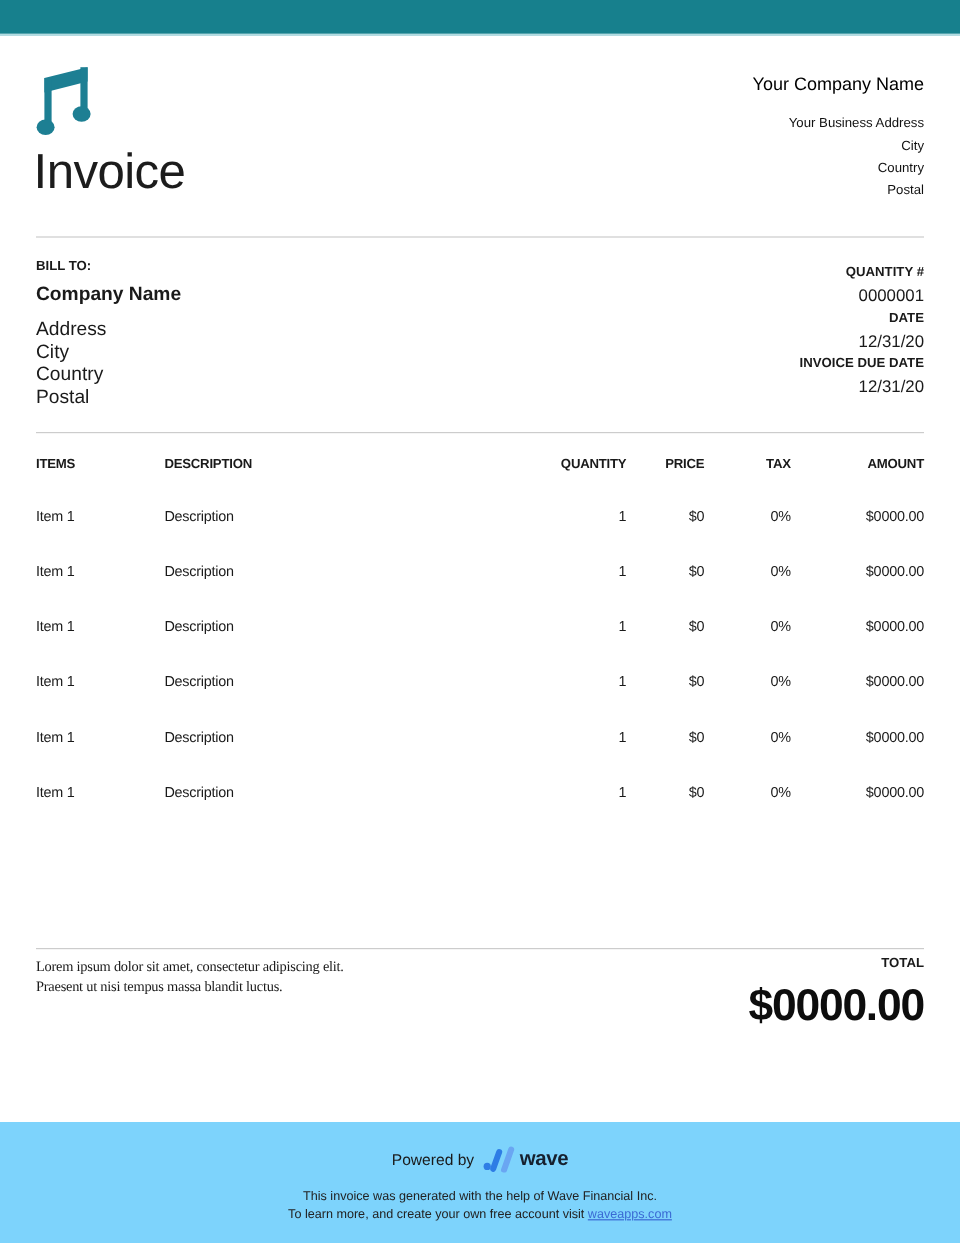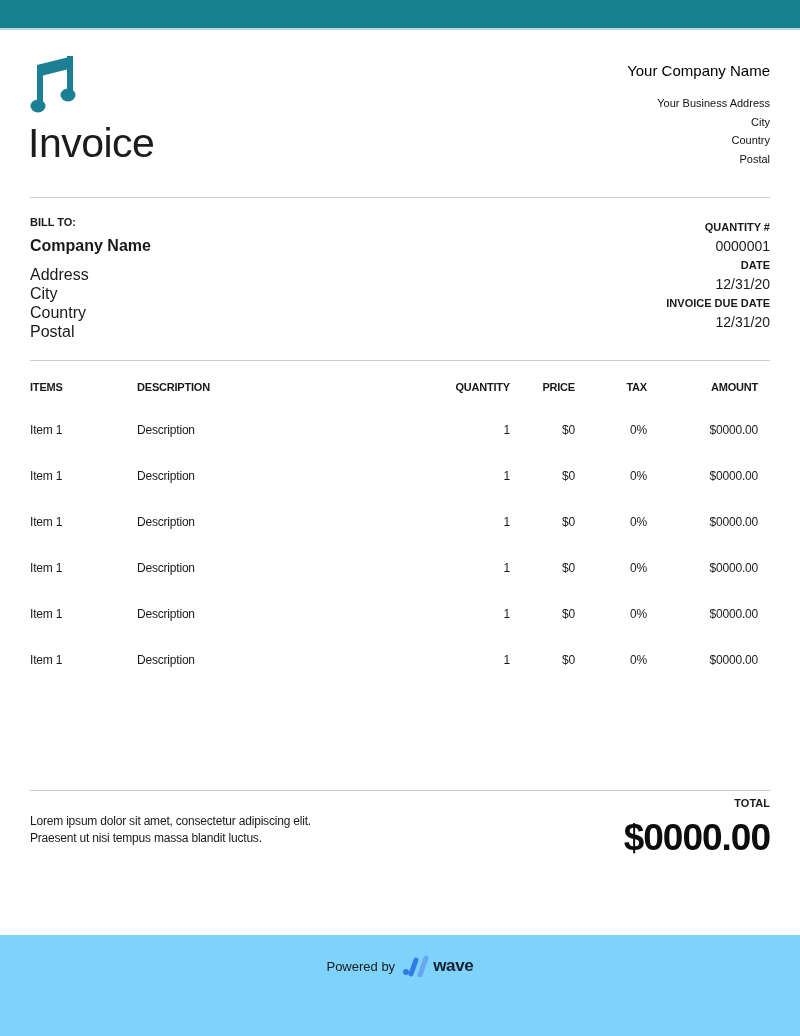--- a/index.html
+++ b/index.html
@@ -24,29 +24,29 @@
 
   .billto-block { position:absolute; top:216px; left:30px; }
   .billto-label { font-size:11px; font-weight:bold; margin-bottom:9px; }
   .billto-name { font-size:16px; font-weight:bold; margin-bottom:10px; }
   .billto-line { font-size:16px; line-height:19px; }
 
   .meta-block { position:absolute; top:218px; right:30px; text-align:right; }
   .meta-label { font-size:11px; line-height:19px; font-weight:bold; }
   .meta-value { font-size:14px; line-height:19px; }
 
-  .items { position:absolute; top:381px; left:30px; right:42px; }
+  .items { position:absolute; top:381px; left:30px; right:30px; }
   table { width:100%; border-collapse:collapse; }
   th { font-size:11px; font-weight:bold; text-align:left; padding:0; height:14px; vertical-align:top; letter-spacing:-0.2px; }
   tbody td { font-size:12px; height:46px; vertical-align:bottom; padding-bottom:4px; letter-spacing:-0.2px; }
   .col-r { text-align:right; }
 
   .notes-block { position:absolute; top:797px; left:30px; }
   .notes-label { font-size:11px; font-weight:bold; }
-  .notes-text { margin-top:16px; font-size:12px; line-height:16.5px; letter-spacing:-0.2px; }
+  .notes-text { font-size:12px; line-height:16.5px; letter-spacing:-0.2px;font-family:Liberation Serif, serif; }
 
   .total-block { position:absolute; top:797px; right:30px; text-align:right; }
   .total-label { font-size:11px; font-weight:bold; }
   .total-value { margin-top:8px; font-size:37px; font-weight:bold; letter-spacing:-1px; color:#0d0d0d; }
 
   .footer { position:absolute; left:0; right:0; top:935px; bottom:0; background:#7dd3fc; text-align:center; }
   .powered-row { margin-top:20px; display:flex; align-items:center; justify-content:center; gap:7px; }
   .powered-text { font-size:13px; color:#1a1a1a; }
   .wave-logo { display:flex; align-items:center; gap:4px; }
   .wave-word { font-size:17px; font-weight:bold; color:#16202e; letter-spacing:-0.3px; }
@@ -194,15 +194,21 @@
       <span class="powered-text">Powered by</span>
       <span class="wave-logo">
         <svg width="27" height="22" viewBox="0 0 27 22" aria-hidden="true">
           <circle cx="4" cy="17" r="3" fill="#2e7de5"></circle>
           <path d="M9 19 L14 5" stroke="#2e7de5" stroke-width="5" stroke-linecap="round" fill="none"></path>
           <path d="M18 20 L24 3" stroke="#6aa6f2" stroke-width="5" stroke-linecap="round" fill="none"></path>
         </svg>
         <span class="wave-word">wave</span>
       </span>
     </div>
+    <div class="footer-lines">
+      <div>This invoice was generated with the help of Wave Financial Inc.</div>
+      <div>
+        <span>To learn more, and create your own free account visit </span><a class="footer-link">waveapps.com</a>
+      </div>
+    </div>
   </div>
 
 </div>
 
 </body></html>

